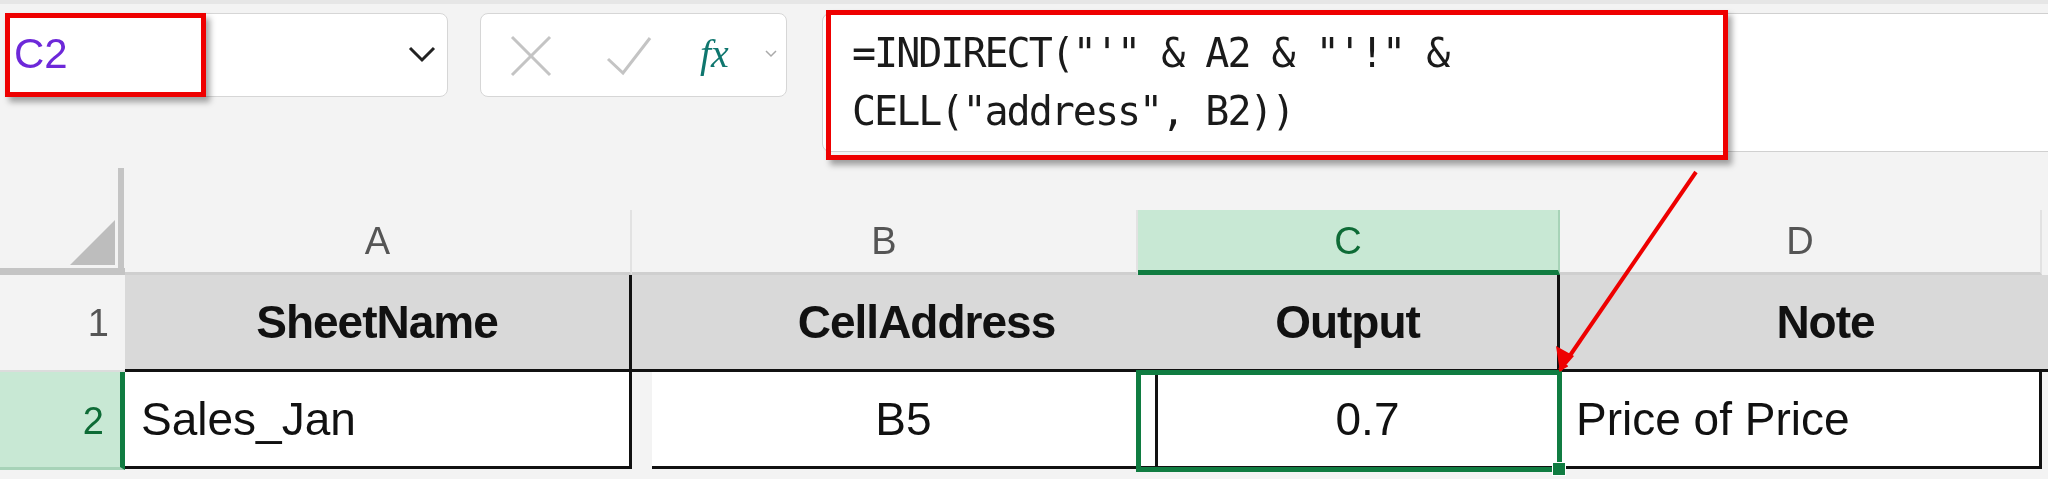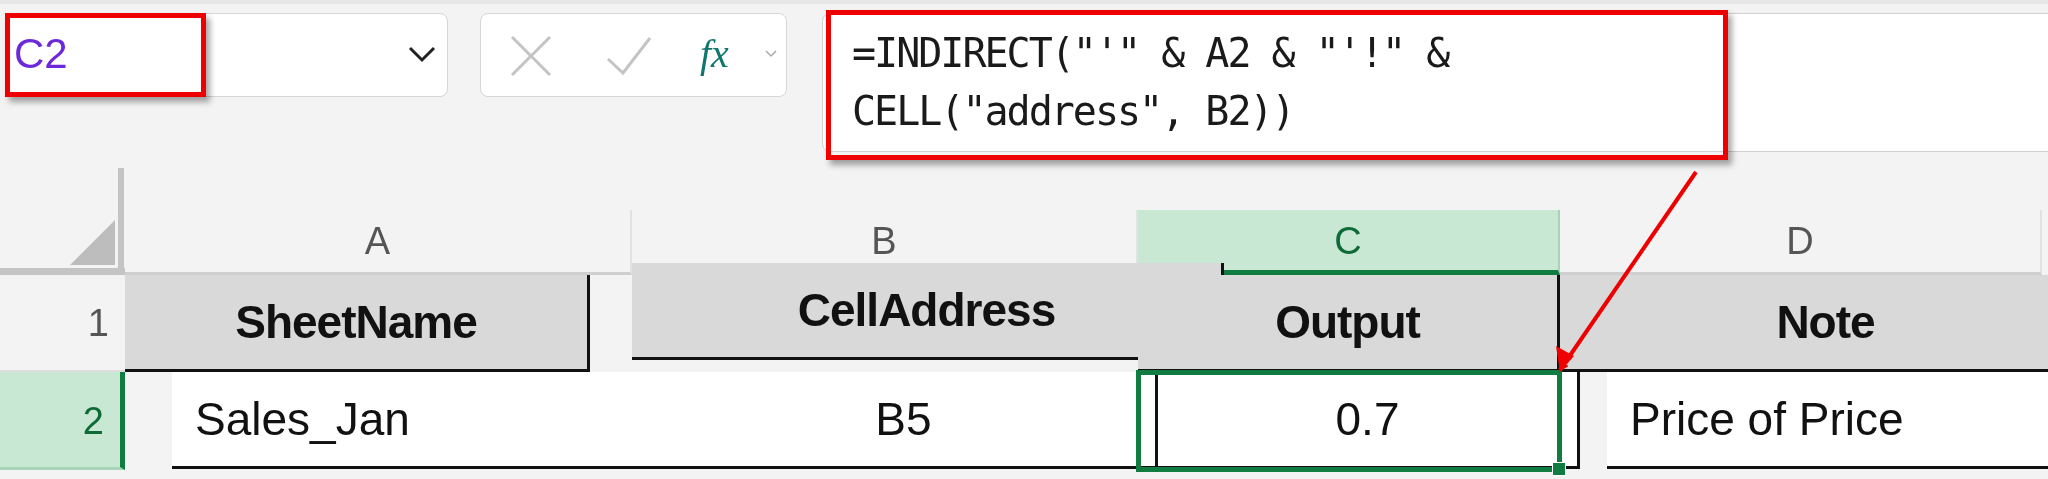--- a/index.html
+++ b/index.html
@@ -48,21 +48,21 @@
 
   .rowhdr { left:0; width:125px; background:#f3f3f3; color:#555; font-size:38px; text-align:right;
     padding-right:16px; border-bottom:2px solid #dcdcdc; }
   .rowhdr.sel { background:#c8e8d4; color:#0e6b36; border-bottom:3px solid #a7d3b8; border-right:5px solid #107c41; }
 
   .cell { height:97px; border-right:3px solid #111; border-bottom:3px solid #111; font-size:46px; color:#111;
     display:flex; align-items:center; }
   .cell.hdr { background:#d9d9d9; font-weight:bold; justify-content:center; letter-spacing:-1px; }
   .cell.body { background:#fff; }
   .cell.center { justify-content:center;margin-left:20px; }
-  .cell.left { justify-content:flex-start; padding-left:23px;margin-left:47px; }
+  .cell.left { justify-content:flex-start; padding-left:16px; }
   .selcell { left:1136px; top:370px; width:426px; height:102px; border:5px solid #107c41; }
   .fillhandle { left:1552px; top:462px; width:14px; height:14px; background:#107c41; border:1px solid #fff; }
 
   .arrow { left:0; top:0; width:2048px; height:479px; pointer-events:none; }
 </style>
 </head>
 <body>
 
 <div class="abs topline"></div>
 
@@ -99,24 +99,24 @@
 </svg>
 
 <div class="abs colhdr" style="left:125px;width:507px;">A</div>
 <div class="abs colhdr" style="left:632px;width:506px;">B</div>
 <div class="abs colhdr sel" style="left:1138px;width:422px;">C</div>
 <div class="abs colhdr" style="left:1560px;width:482px;">D</div>
 
 <div class="abs rowhdr" style="top:275px;height:97px;line-height:97px;">1</div>
 <div class="abs rowhdr sel" style="top:372px;height:98px;line-height:98px;">2</div>
 
-<div class="abs cell hdr" style="left:125px;top:275px;width:465px;border-left:0;">
+<div class="abs cell hdr" style="left:125px;top:275px;width:507px;border-left:0;">
     <span>SheetName</span>
   </div>
-<div class="abs cell hdr" style="left:632px;top:263px;width:592px;">
+<div class="abs cell hdr" style="left:632px;top:275px;width:592px;">
     <span>CellAddress</span>
   </div>
 <div class="abs cell hdr" style="left:1138px;top:275px;width:422px;">
     <span>Output</span>
   </div>
 <div class="abs cell hdr" style="left:1560px;top:275px;width:534px;">
     <span>Note</span>
   </div>
 
 <div class="abs cell body left" style="left:125px;top:372px;width:507px;">

